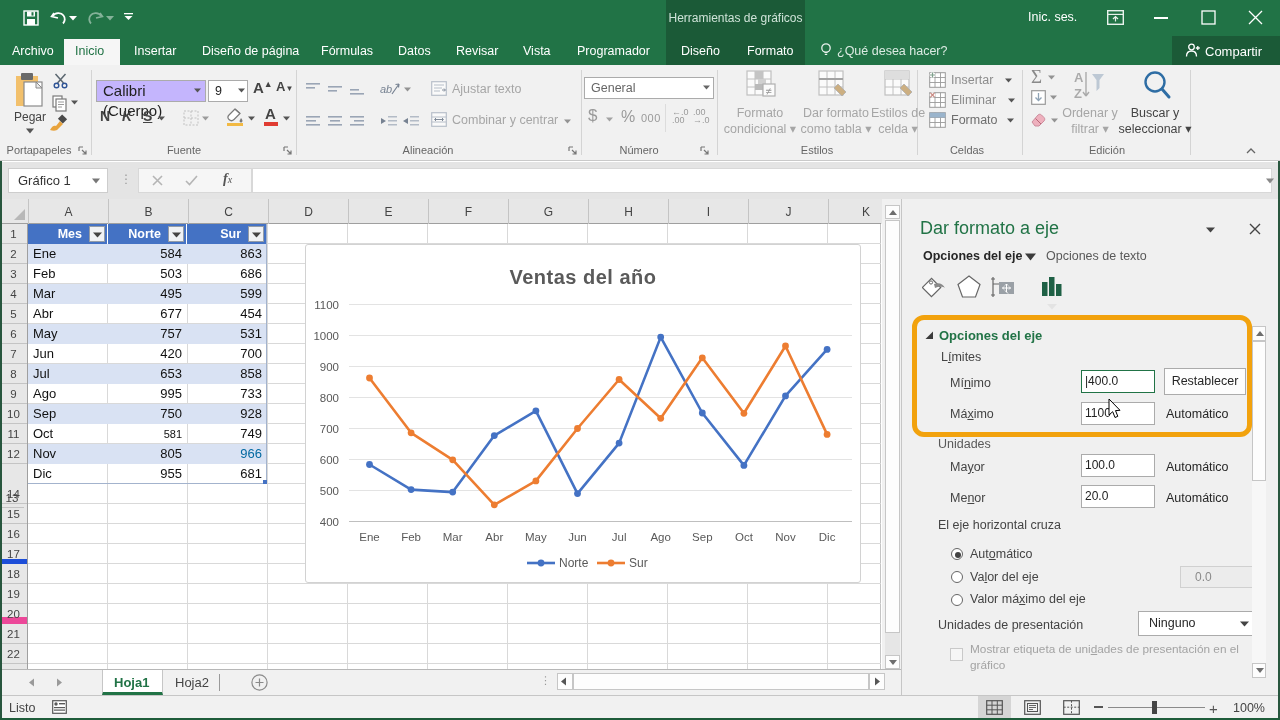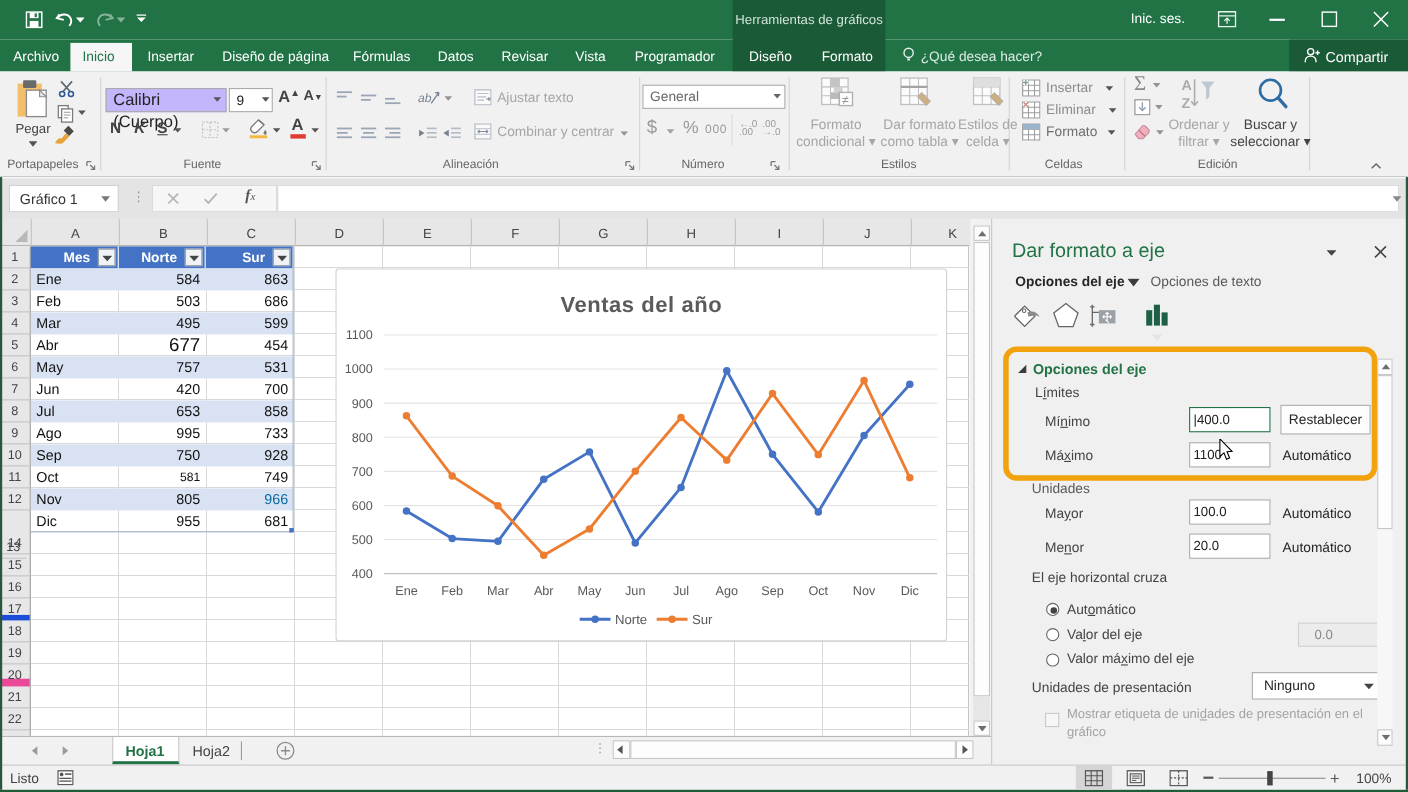--- a/index.html
+++ b/index.html
@@ -437,21 +437,21 @@
 <div class="ab" style="left:107px;top:244px;width:75px;height:20px;font-size:13px;color:#111;line-height:20px;text-align:right">584</div>
 <div class="ab" style="left:187px;top:244px;width:75px;height:20px;font-size:13px;color:#111;line-height:20px;text-align:right">863</div>
 <div class="ab" style="left:33px;top:264px;width:70px;height:20px;font-size:13px;color:#111;line-height:20px">Feb</div>
 <div class="ab" style="left:107px;top:264px;width:75px;height:20px;font-size:13px;color:#111;line-height:20px;text-align:right">503</div>
 <div class="ab" style="left:187px;top:264px;width:75px;height:20px;font-size:13px;color:#111;line-height:20px;text-align:right">686</div>
 <div class="ab" style="left:28px;top:284px;width:239px;height:20px;background:#d9e2f3"></div>
 <div class="ab" style="left:33px;top:284px;width:70px;height:20px;font-size:13px;color:#111;line-height:20px">Mar</div>
 <div class="ab" style="left:107px;top:284px;width:75px;height:20px;font-size:13px;color:#111;line-height:20px;text-align:right">495</div>
 <div class="ab" style="left:187px;top:284px;width:75px;height:20px;font-size:13px;color:#111;line-height:20px;text-align:right">599</div>
 <div class="ab" style="left:33px;top:304px;width:70px;height:20px;font-size:13px;color:#111;line-height:20px">Abr</div>
-<div class="ab" style="left:107px;top:304px;width:75px;height:32px;font-size:17px;color:#111;line-height:20px;text-align:right">677</div>
+<div class="ab" style="left:107px;top:304px;width:75px;height:32px;font-size:13px;color:#111;line-height:20px;text-align:right">677</div>
 <div class="ab" style="left:187px;top:304px;width:75px;height:20px;font-size:13px;color:#111;line-height:20px;text-align:right">454</div>
 <div class="ab" style="left:28px;top:324px;width:239px;height:20px;background:#d9e2f3"></div>
 <div class="ab" style="left:33px;top:324px;width:70px;height:20px;font-size:13px;color:#111;line-height:20px">May</div>
 <div class="ab" style="left:107px;top:324px;width:75px;height:20px;font-size:13px;color:#111;line-height:20px;text-align:right">757</div>
 <div class="ab" style="left:187px;top:324px;width:75px;height:20px;font-size:13px;color:#111;line-height:20px;text-align:right">531</div>
 <div class="ab" style="left:33px;top:344px;width:70px;height:20px;font-size:13px;color:#111;line-height:20px">Jun</div>
 <div class="ab" style="left:107px;top:344px;width:75px;height:20px;font-size:13px;color:#111;line-height:20px;text-align:right">420</div>
 <div class="ab" style="left:187px;top:344px;width:75px;height:20px;font-size:13px;color:#111;line-height:20px;text-align:right">700</div>
 <div class="ab" style="left:28px;top:364px;width:239px;height:20px;background:#d9e2f3"></div>
 <div class="ab" style="left:33px;top:364px;width:70px;height:20px;font-size:13px;color:#111;line-height:20px">Jul</div>

